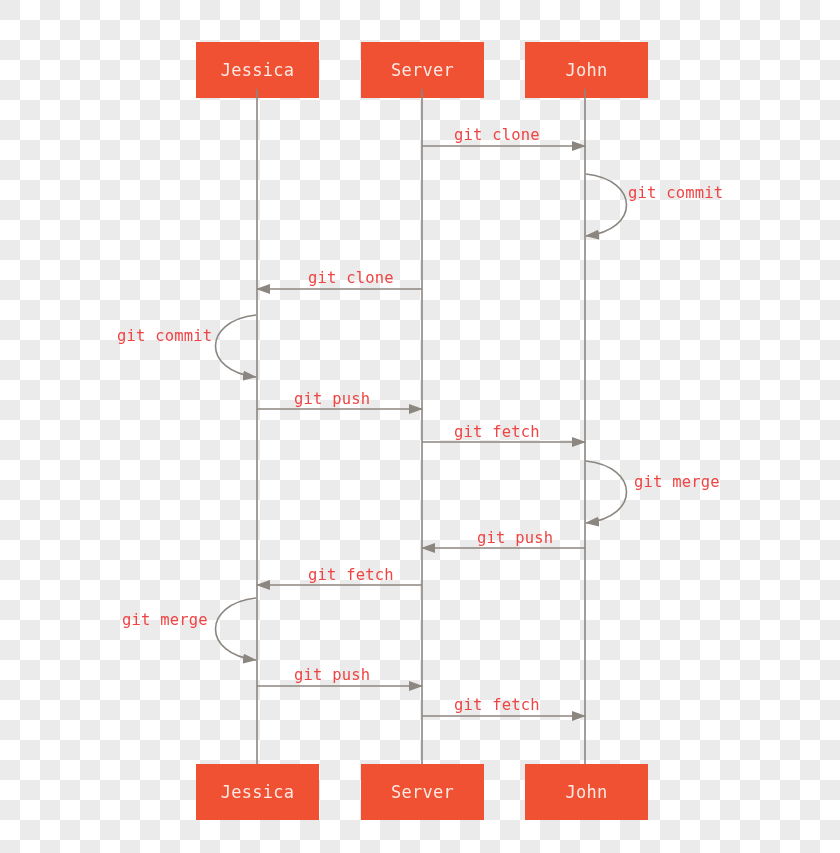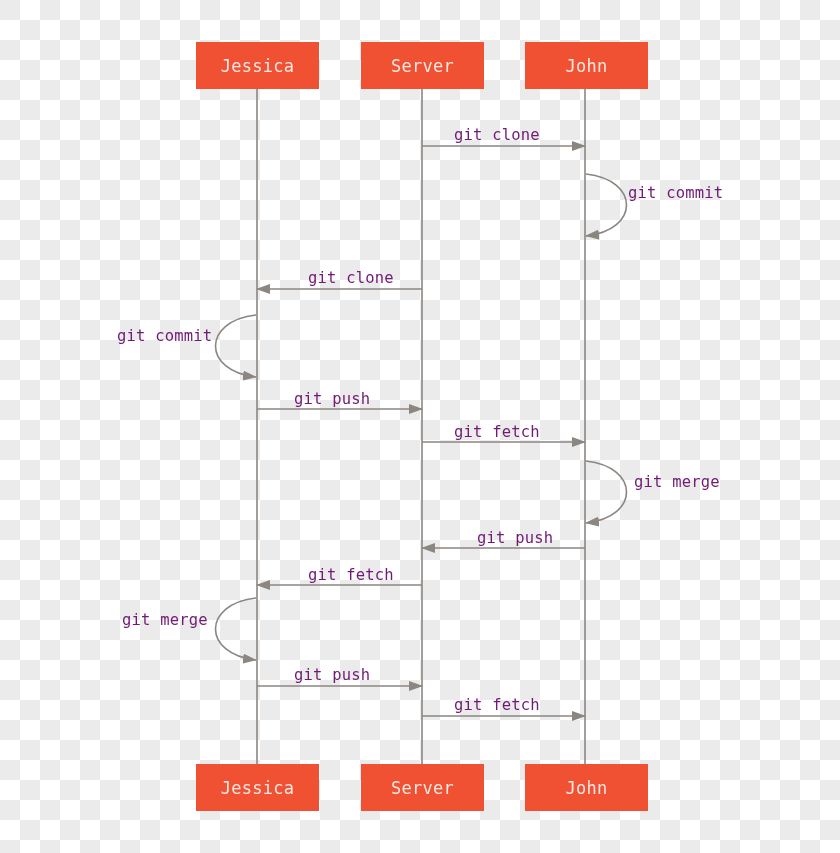--- a/index.html
+++ b/index.html
@@ -7,28 +7,28 @@
     width: 840px; height: 853px; position: relative; overflow: hidden;
     background-color: #ffffff;
     background-image:
       linear-gradient(45deg, #ebebeb 25%, transparent 25%, transparent 75%, #ebebeb 75%),
       linear-gradient(45deg, #ebebeb 25%, transparent 25%, transparent 75%, #ebebeb 75%);
     background-size: 40px 40px;
     background-position: 20px 0, 0 20px;
     font-family: "DejaVu Sans Mono", "Liberation Mono", monospace;
   }
   .actor {
-    position: absolute; width: 123px; height: 47px;
+    position: absolute; width: 123px; height: 56px;
     background: #f05133; color: #fde9e4;
     display: flex; align-items: center; justify-content: center;
     font-size: 17px; letter-spacing: 0.3px;
   }
   svg.diagram { position: absolute; left: 0; top: 0; }
   .label {
-    position: absolute; font-size: 15.5px; color: #701a75;
+    position: absolute; font-size: 15.5px; color: #ef4444;
     white-space: nowrap; letter-spacing: 0.2px;
   }
 </style>
 </head>
 <body>
 
 <div class="actor" style="left:196px;top:42px;">Jessica</div>
 <div class="actor" style="left:361px;top:42px;">Server</div>
 <div class="actor" style="left:525px;top:42px;">John</div>
 

